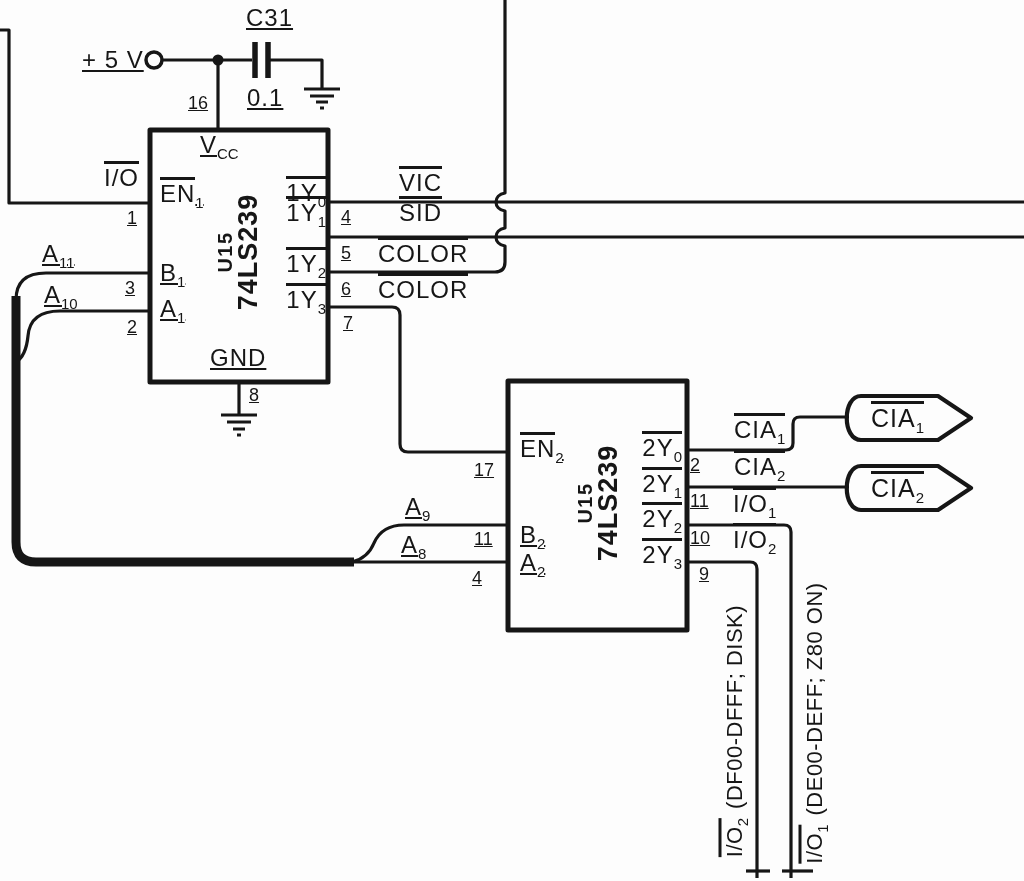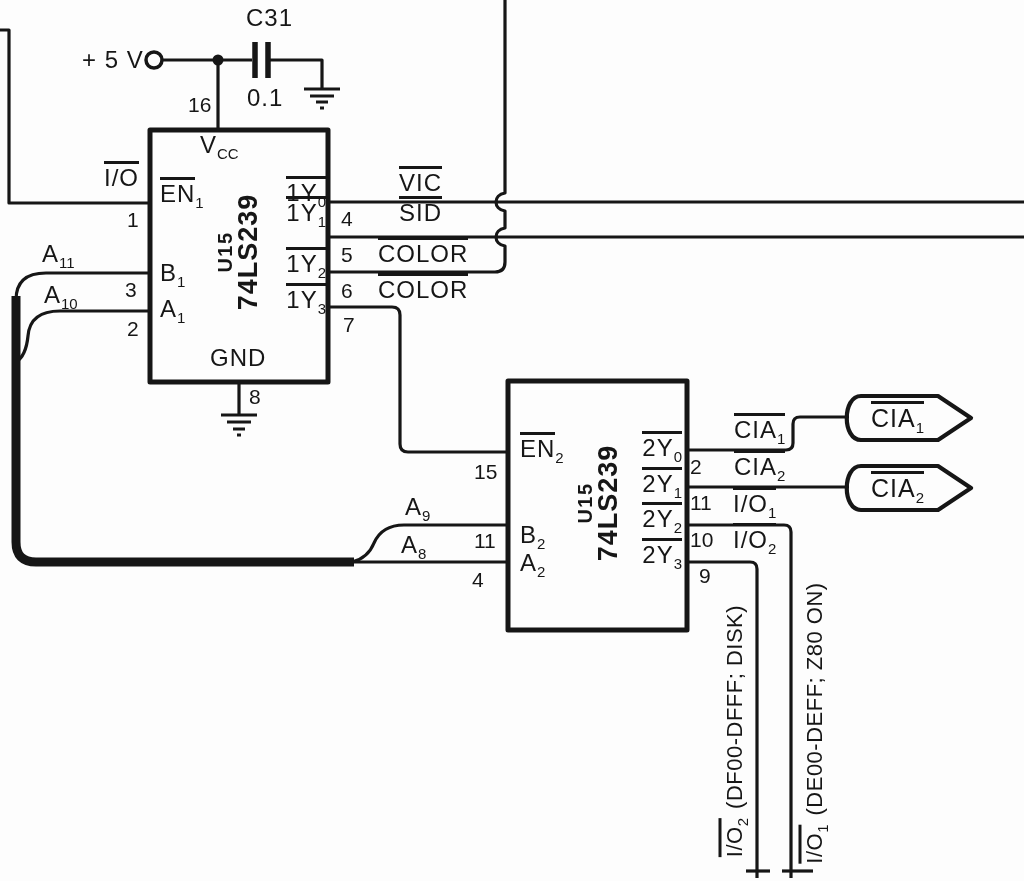--- a/index.html
+++ b/index.html
@@ -4,23 +4,23 @@
 <style>
   html,body{margin:0;padding:0;background:#ffffff;}
   .page{
     position:relative;width:1024px;height:881px;overflow:hidden;
     background:#fdfdfd;color:#161616;
     font-family:"Liberation Sans",sans-serif;
   }
   svg.wires{position:absolute;left:0;top:0;width:1024px;height:881px;}
   .lbl{
     position:absolute;white-space:nowrap;line-height:1;
-    font-size:24px;letter-spacing:1px;font-weight:500;
+    font-size:24px;letter-spacing:1px;font-weight:500;text-decoration:underline;
   }
-  .num{font-size:21px;letter-spacing:0;}
+  .num{font-size:18px;letter-spacing:0;}
   .ov{display:inline-block;border-top:3px solid #161616;padding-top:2px;line-height:1;}
   .sb{font-size:15px;vertical-align:-6px;letter-spacing:0;}
   .rot{
     position:absolute;transform:translate(-50%,-50%) rotate(-90deg);
     text-align:center;font-weight:bold;white-space:nowrap;
   }
   .rot .refdes{font-size:20px;line-height:20px;letter-spacing:1.5px;}
   .rot .part{font-size:27px;line-height:26px;letter-spacing:1px;}
   .flagtext{
     position:absolute;display:flex;align-items:center;justify-content:center;
@@ -126,21 +126,21 @@
   <div class="lbl" style="left:520px;top:551px"><span>A</span><span class="sb">2</span></div>
   <div class="rot" style="left:598px;top:503px">
     <div class="refdes">U15</div>
     <div class="part">74LS239</div>
   </div>
   <div class="lbl" style="right:342px;top:431px"><span class="ov"><span>2Y</span><span class="sb">0</span></span></div>
   <div class="lbl" style="right:342px;top:467px"><span class="ov"><span>2Y</span><span class="sb">1</span></span></div>
   <div class="lbl" style="right:342px;top:502px"><span class="ov"><span>2Y</span><span class="sb">2</span></span></div>
   <div class="lbl" style="right:342px;top:538px"><span class="ov"><span>2Y</span><span class="sb">3</span></span></div>
 
-  <div class="lbl num" style="left:474px;top:461px"><span>15</span></div>
+  <div class="lbl num" style="left:474px;top:461px"><span>17</span></div>
   <div class="lbl num" style="left:474px;top:530px"><span>11</span></div>
   <div class="lbl num" style="left:472px;top:569px"><span>4</span></div>
   <div class="lbl num" style="left:690px;top:456px"><span>2</span></div>
   <div class="lbl num" style="left:690px;top:492px"><span>11</span></div>
   <div class="lbl num" style="left:690px;top:529px"><span>10</span></div>
   <div class="lbl num" style="left:699px;top:565px"><span>9</span></div>
 
   <div class="lbl" style="left:734px;top:413px"><span class="ov"><span>CIA</span><span class="sb">1</span></span></div>
   <div class="lbl" style="left:734px;top:450px"><span class="ov"><span>CIA</span><span class="sb">2</span></span></div>
   <div class="lbl" style="left:733px;top:487px"><span class="ov"><span>I/O</span><span class="sb">1</span></span></div>

